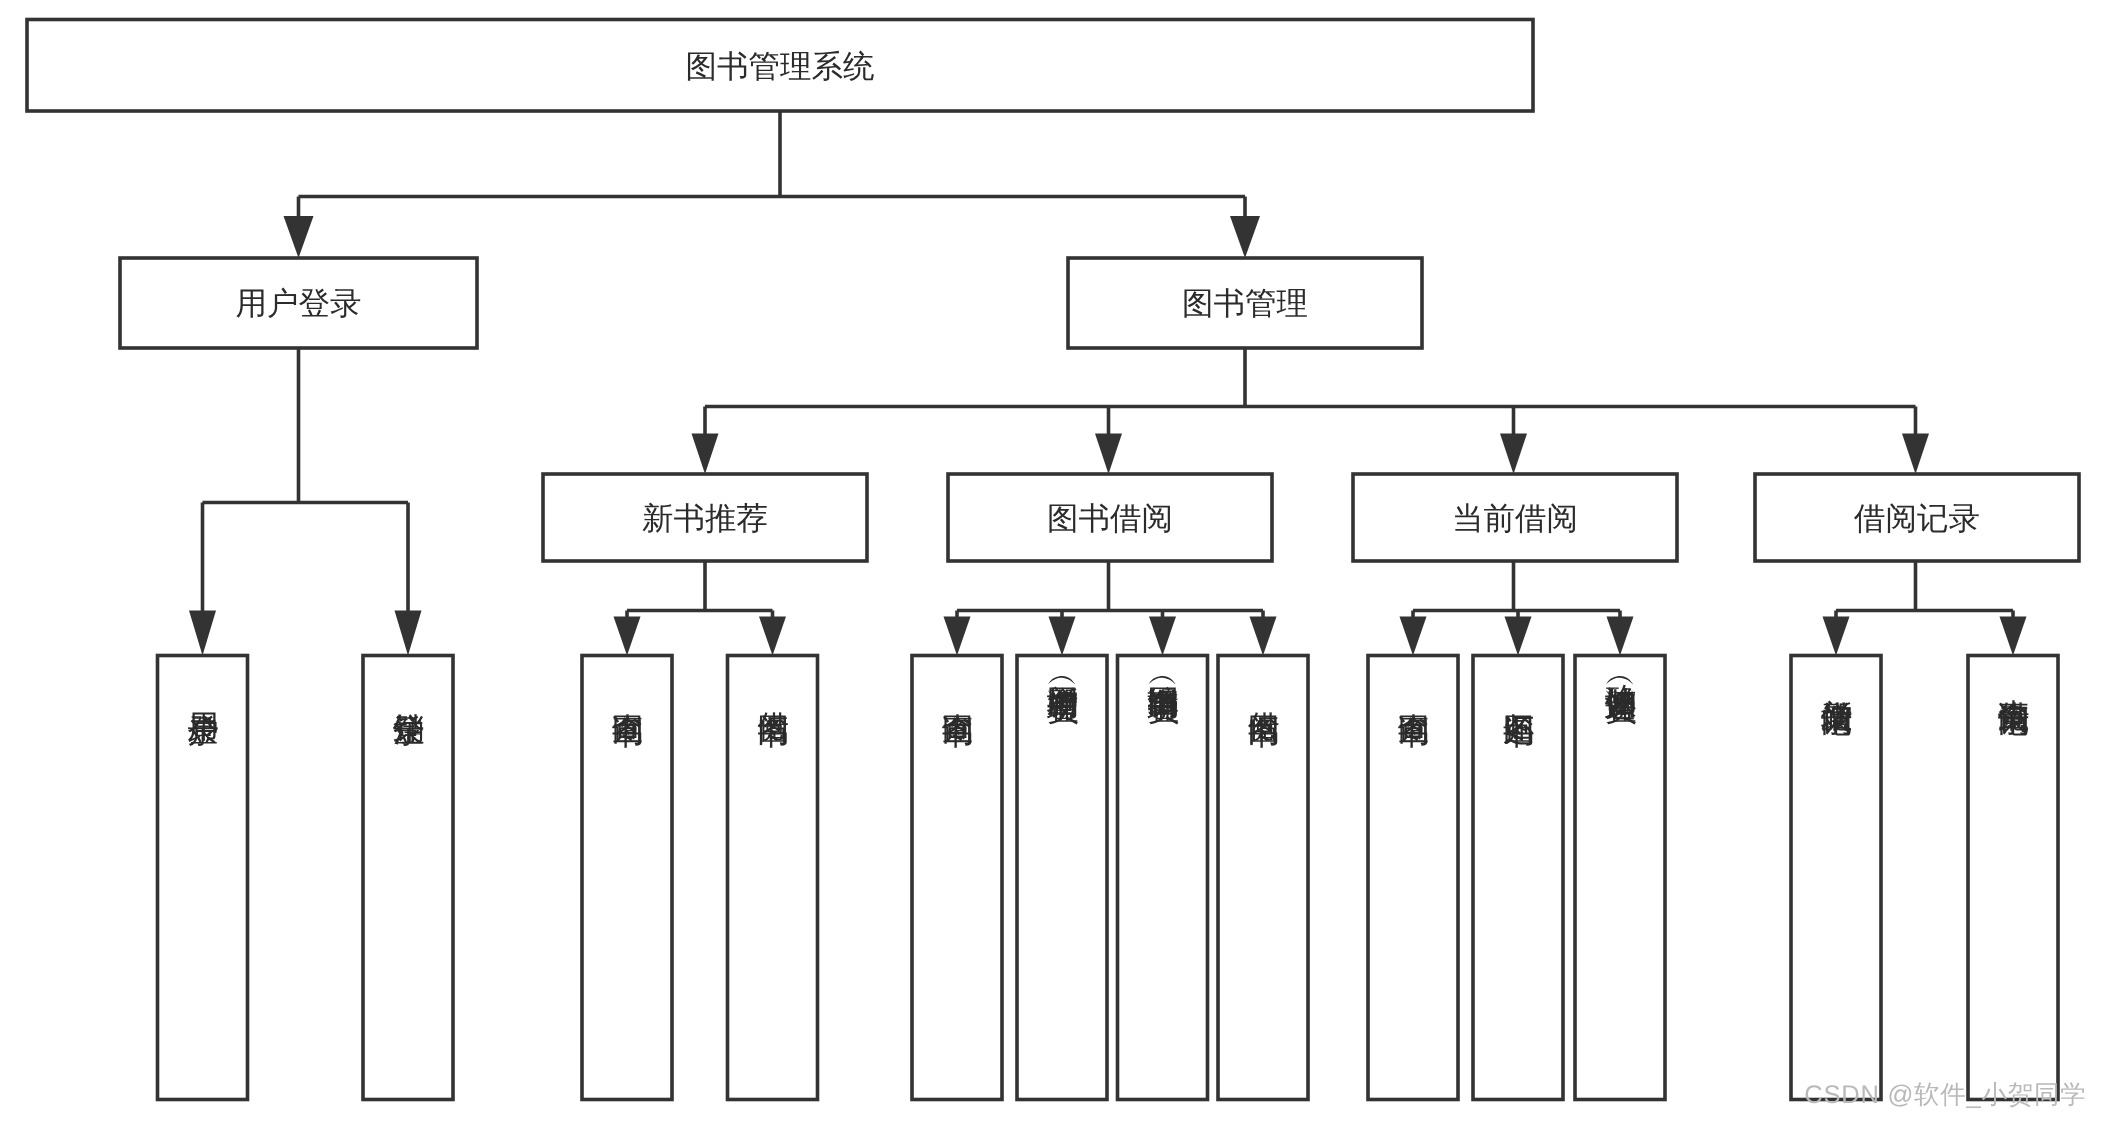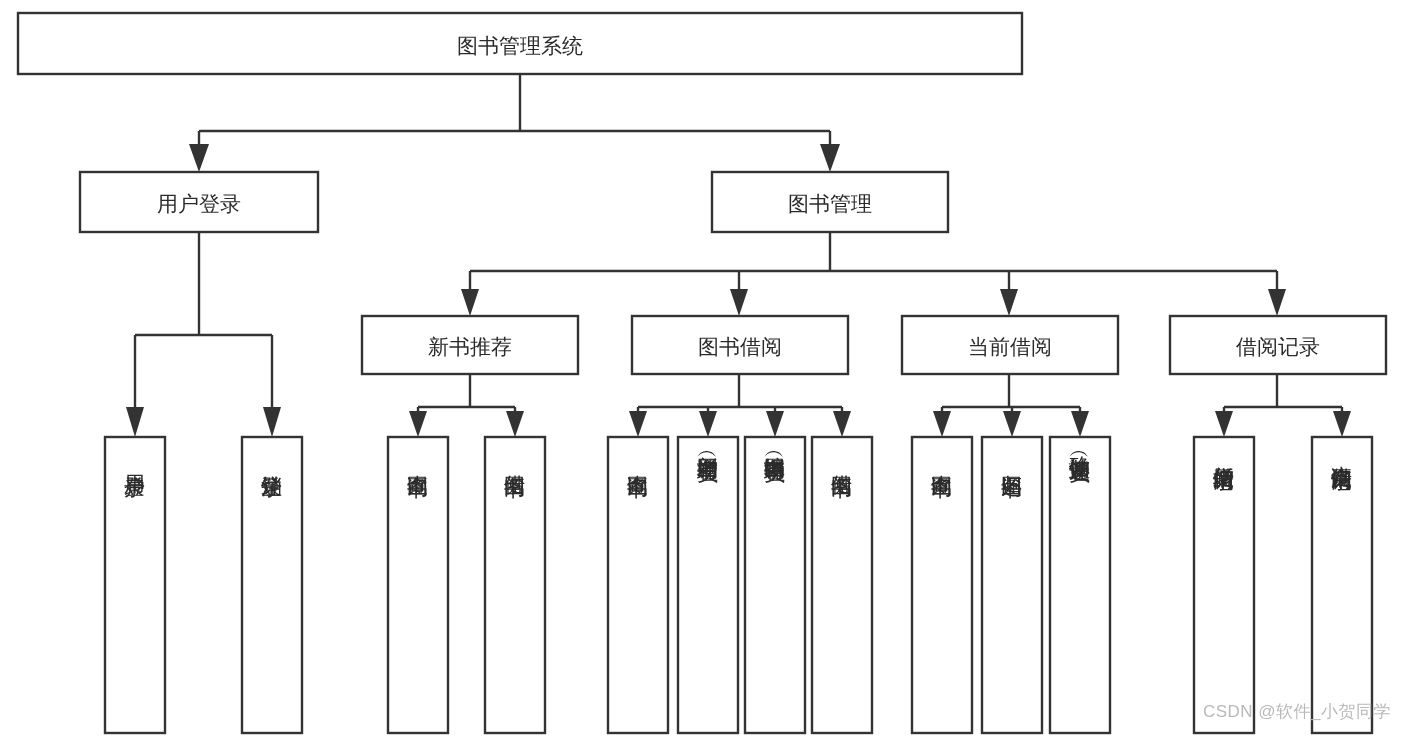--- a/index.html
+++ b/index.html
@@ -53,21 +53,21 @@
     font-family: "Liberation Sans", sans-serif;
     font-size: 21px;
     fill: #2b2b2b;
     text-anchor: middle;
     writing-mode: vertical-rl;
     letter-spacing: 1px;
   }
   .watermark {
     position: absolute;
     right: 14px;
-    bottom: 24px;
+    bottom: 6px;
     font-family: "Liberation Sans", sans-serif;
     font-size: 17px;
     color: #b9b9b9;
     letter-spacing: 0.5px;
     white-space: nowrap;
     user-select: none;
   }
 </style>
 </head>
 <body>

